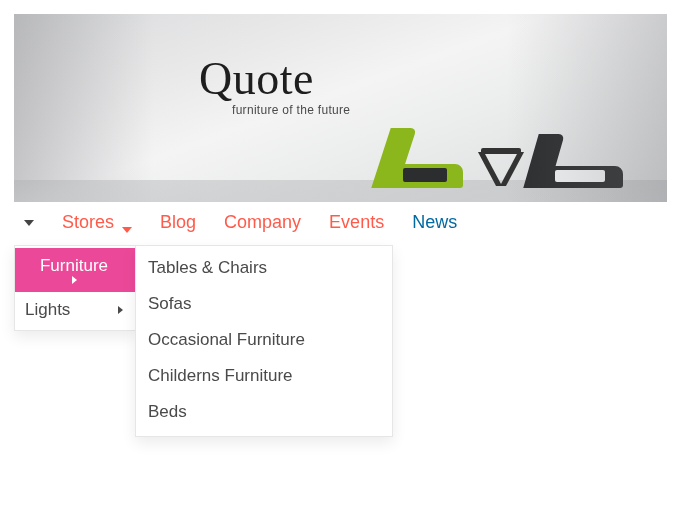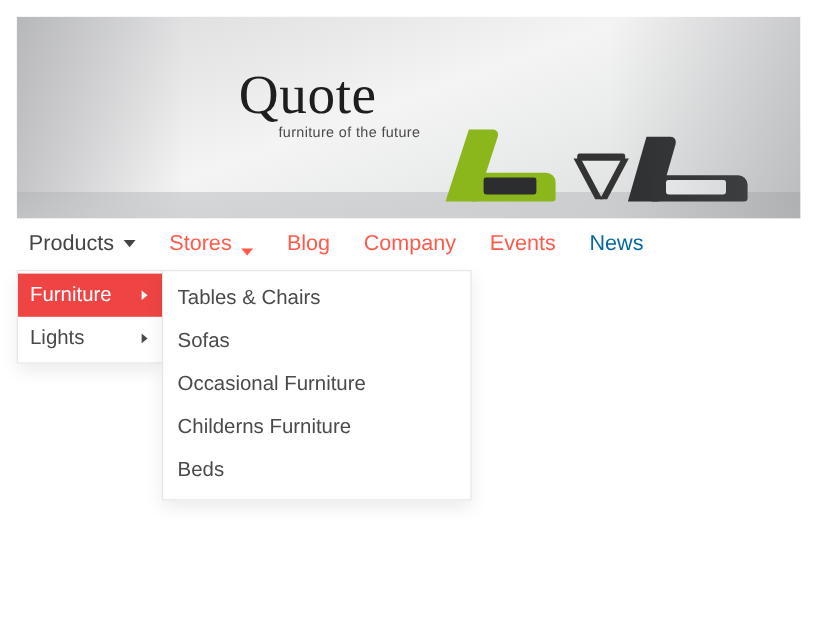--- a/index.html
+++ b/index.html
@@ -9,21 +9,21 @@
     width: 681px;
     height: 530px;
     overflow: hidden;
   }
   .page {
     padding: 14px 14px 0 14px;
   }
   
   .banner {
     position: relative;
-    height: 168px;
+    height: 188px;
     background: linear-gradient(160deg, #d9dadb 0%, #e9e9ea 28%, #f4f4f5 46%, #eceded 62%, #d8d9da 100%);
     overflow: hidden;
   }
   .banner::before {
     content: "";
     position: absolute;
     left: 0; top: 0; bottom: 0;
     width: 140px;
     background: linear-gradient(90deg, rgba(120,120,125,0.35), rgba(255,255,255,0));
   }
@@ -182,22 +182,23 @@
   .menu-l1 .mi {
     display: flex;
     align-items: center;
     justify-content: space-between;
     padding: 8px 12px 8px 10px;
     font-size: 17px;
     color: #4a4a4a;
     cursor: pointer;
   }
   .menu-l1 .mi.active {
-    background: #ef4444;
+    background: #ec4899;
     color: #fff;
+    flex-direction: column;
   }
   .arrow-r {
     width: 0; height: 0;
     border-top: 4px solid transparent;
     border-bottom: 4px solid transparent;
     border-left: 5px solid currentColor;
   }
   .menu-l2 {
     position: absolute;
     left: 121px;
@@ -238,21 +239,20 @@
     </div>
     <div class="shape chair-dark">
       <div class="back"></div>
         <div class="seat"></div>
         <div class="inner"></div>
     </div>
   </div>
 
   <div class="nav">
     <span class="nav-item open">
-      <span>Products</span>
       <span class="tri"></span>
     </span>
     <span class="nav-item accent">
       <span>Stores</span>
       <span class="tri"></span>
     </span>
     <span class="nav-item accent">
       <span>Blog</span>
     </span>
     <span class="nav-item accent">

